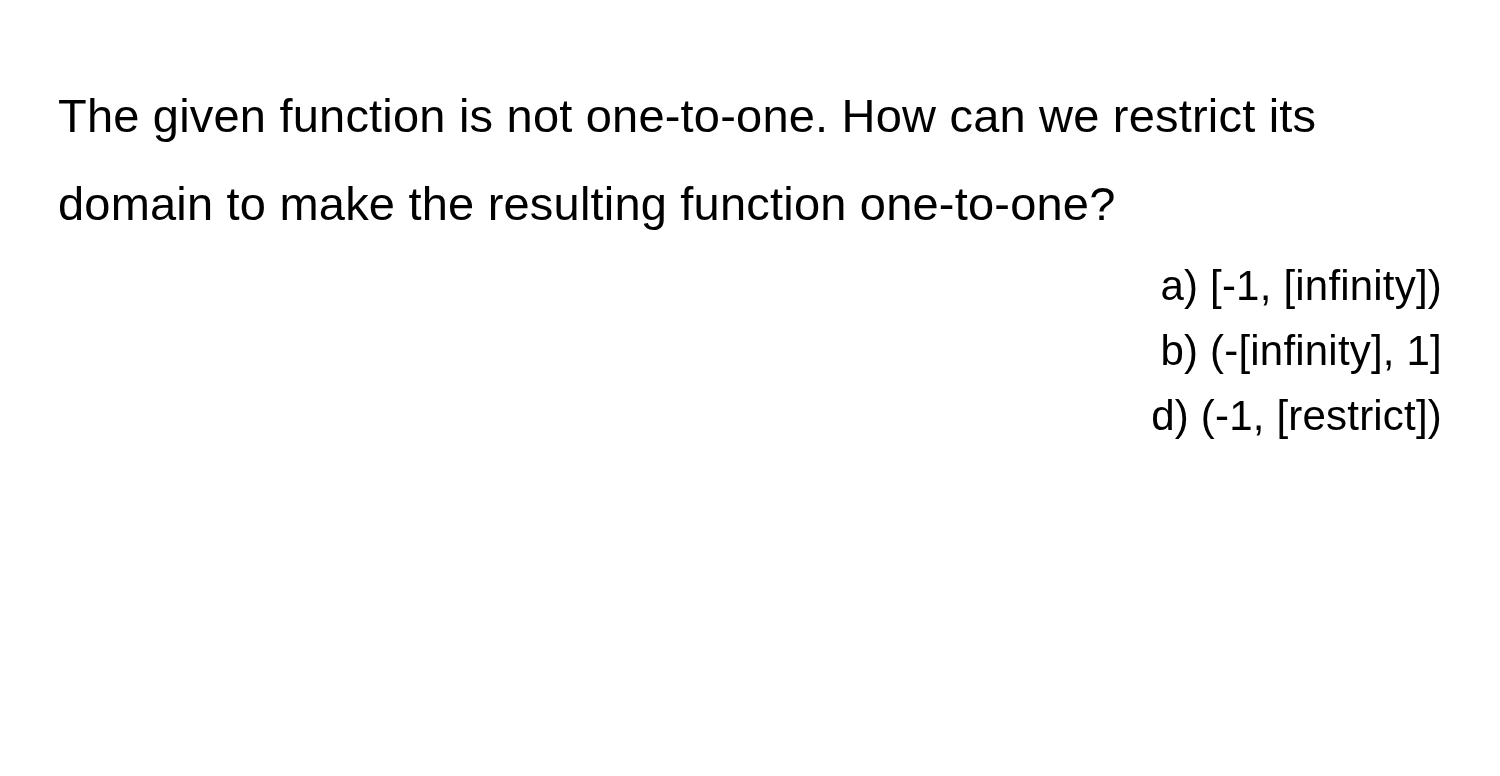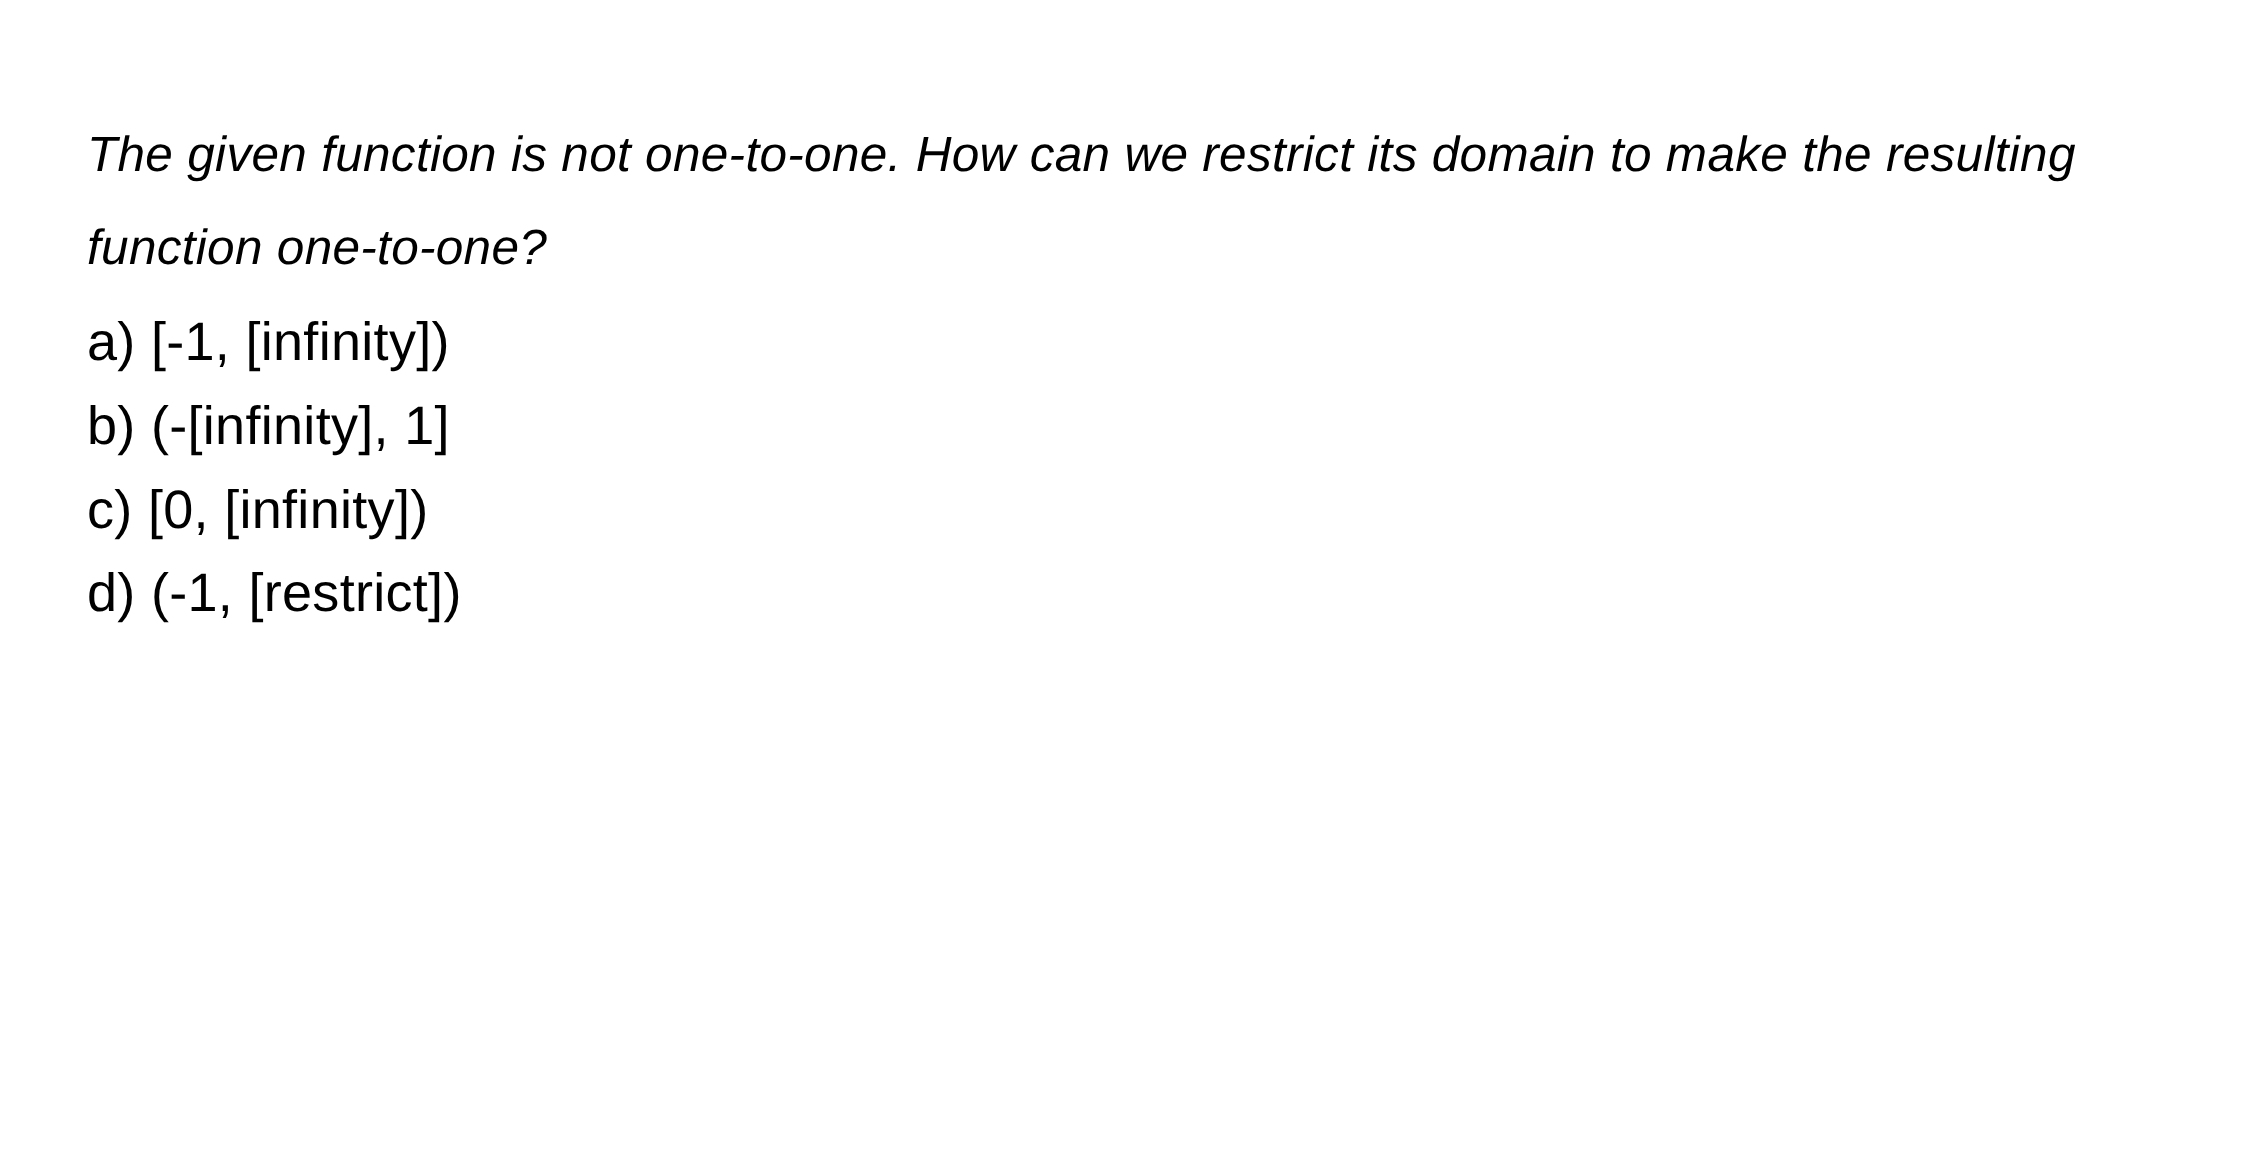--- a/index.html
+++ b/index.html
@@ -9,40 +9,39 @@
     }
     body {
       width: 1500px;
       height: 776px;
       background: #ffffff;
       font-family: -apple-system, BlinkMacSystemFont, "Segoe UI", Helvetica, Arial, sans-serif;
       color: #000000;
       padding: 72px 58px;
     }
     .question-text {
-      font-size: 33px;
+      font-size: 47px;
       line-height: 1.88;
       letter-spacing: 0.2px;
       font-weight: 400;
-      font-style: italic;
     }
     .options {
-      font-size: 36px;
+      font-size: 42px;
       line-height: 1.55;
       letter-spacing: 0.2px;
       font-weight: 400;
       margin-top: 4px;
+      text-align: right;
     }
     .option {
       display: block;
     }
   </style>
 </head>
 <body>
 
 <div class="question-text">The given function is not one-to-one. How can we restrict its domain to make the resulting function one-to-one?</div>
 
 <div class="options">
   <span class="option">a) [-1, [infinity])</span>
   <span class="option">b) (-[infinity], 1]</span>
-  <span class="option">c) [0, [infinity])</span>
   <span class="option">d) (-1, [restrict])</span>
 </div>
 
 </body></html>

